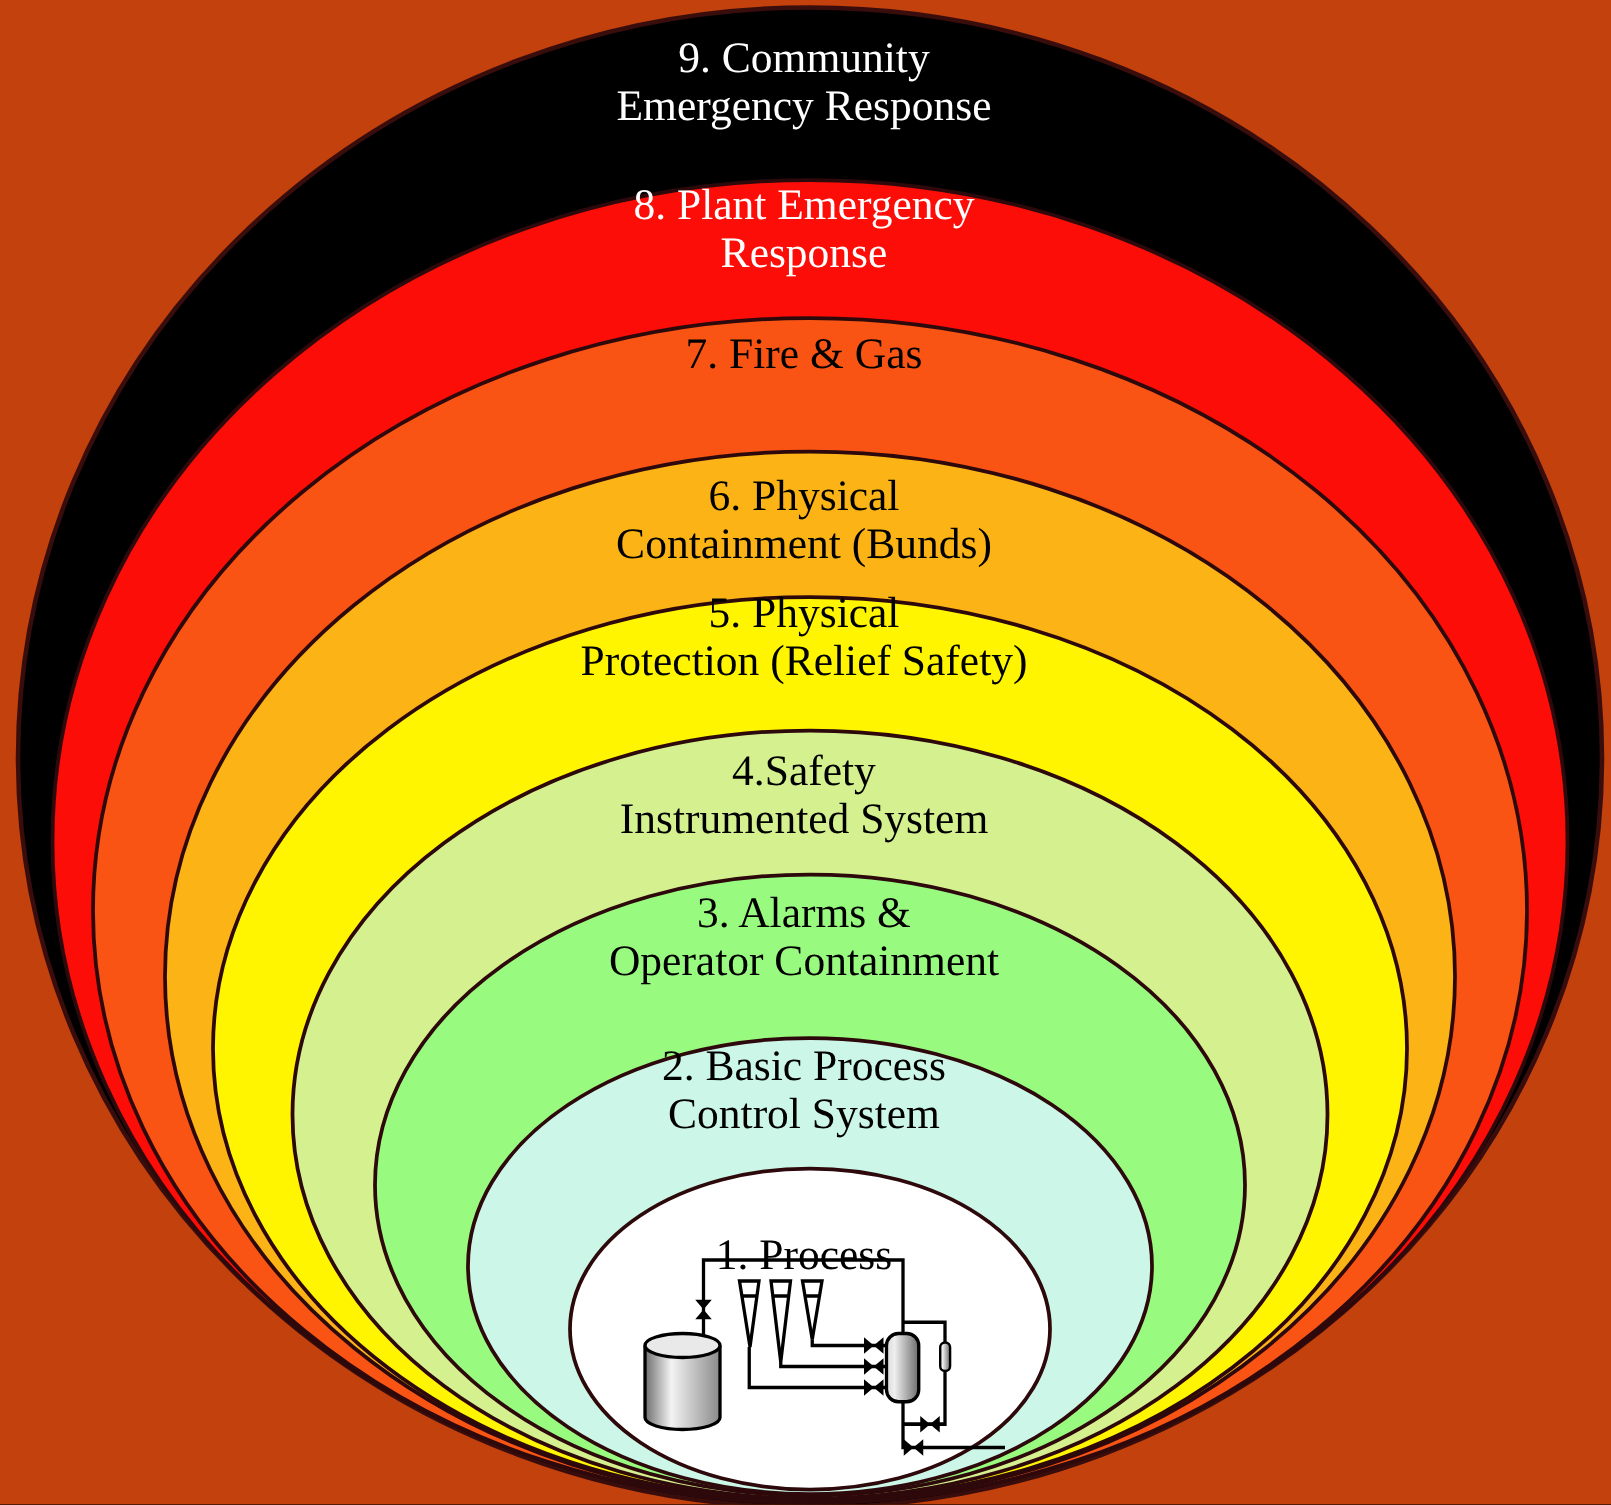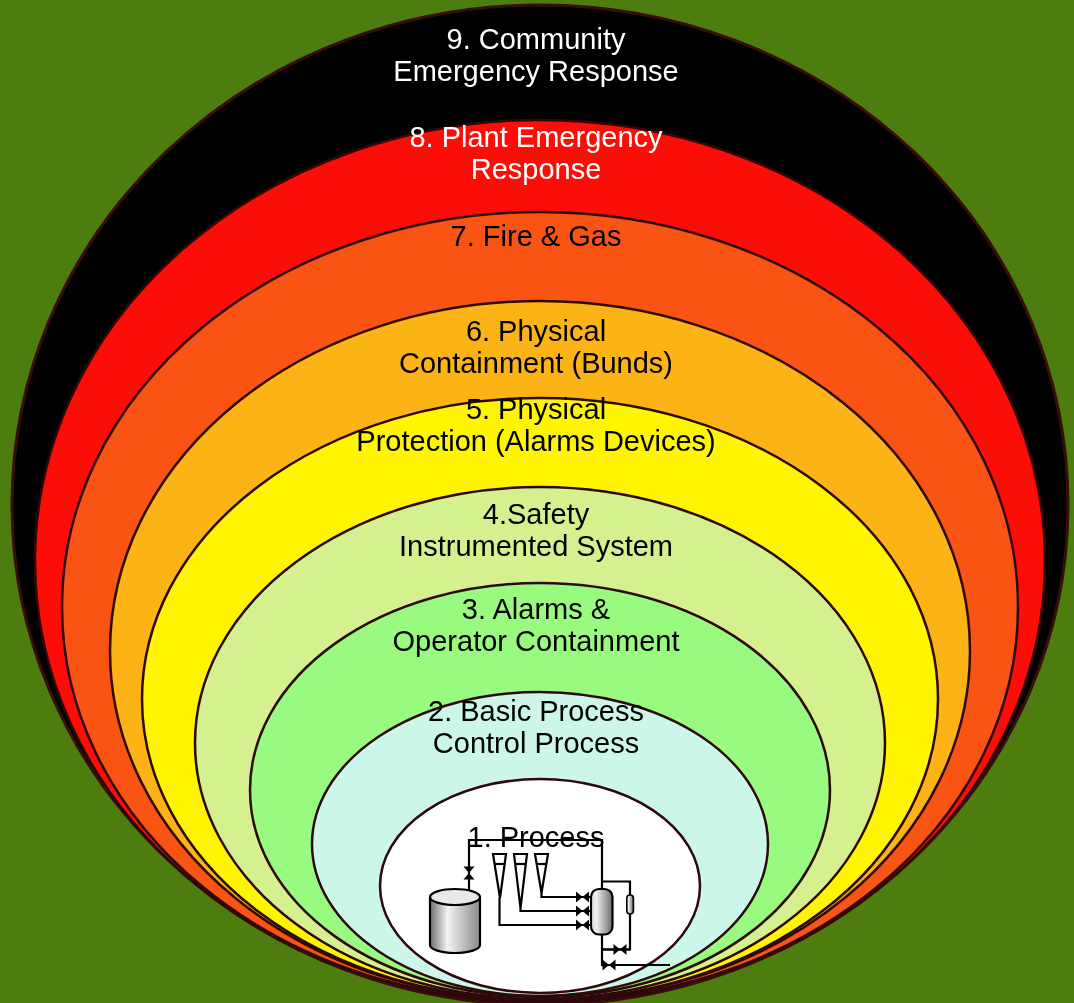--- a/index.html
+++ b/index.html
@@ -1,21 +1,21 @@
 <!DOCTYPE html>
 <html><head>
 <meta charset="utf-8">
 <style>
   html,body{margin:0;padding:0;background:#000;}
   .stage{
     position:relative;
     width:1074px;height:1003px;
-    background:#4d7c0f;
+    background:#c2410c;
     overflow:hidden;
-    font-family:Liberation Sans, sans-serif;
+    font-family:Liberation Serif, serif;
   }
   .stage svg{position:absolute;left:0;top:0;}
   .label{
     position:absolute;
     left:536px;
     transform:translateX(-50%);
     text-align:center;
     font-size:29px;
     line-height:32px;
     white-space:nowrap;
@@ -104,31 +104,31 @@
   </div>
   <div class="label" style="top: 220px; color: rgb(0, 0, 0); text-align: center;">
     <div>7. Fire &amp; Gas</div>
   </div>
   <div class="label" style="top: 315px; color: rgb(0, 0, 0);">
     <div>6. Physical</div>
     <div>Containment (Bunds)</div>
   </div>
   <div class="label" style="top: 393px; color: rgb(0, 0, 0);">
     <div>5. Physical</div>
-    <div>Protection (Alarms Devices)</div>
+    <div>Protection (Relief Safety)</div>
   </div>
   <div class="label" style="top: 498px; color: rgb(0, 0, 0);">
     <div>4.Safety</div>
     <div>Instrumented System</div>
   </div>
   <div class="label" style="top: 593px; color: rgb(0, 0, 0);">
     <div>3. Alarms &amp;</div>
     <div>Operator Containment</div>
   </div>
   <div class="label" style="top: 695px; color: rgb(0, 0, 0);">
     <div>2. Basic Process</div>
-    <div>Control Process</div>
+    <div>Control System</div>
   </div>
   <div class="label" style="top: 785px; color: rgb(0, 0, 0); margin-top: 36px;">
     <div>1. Process</div>
   </div>
 
 </div>
 
 </body></html>

